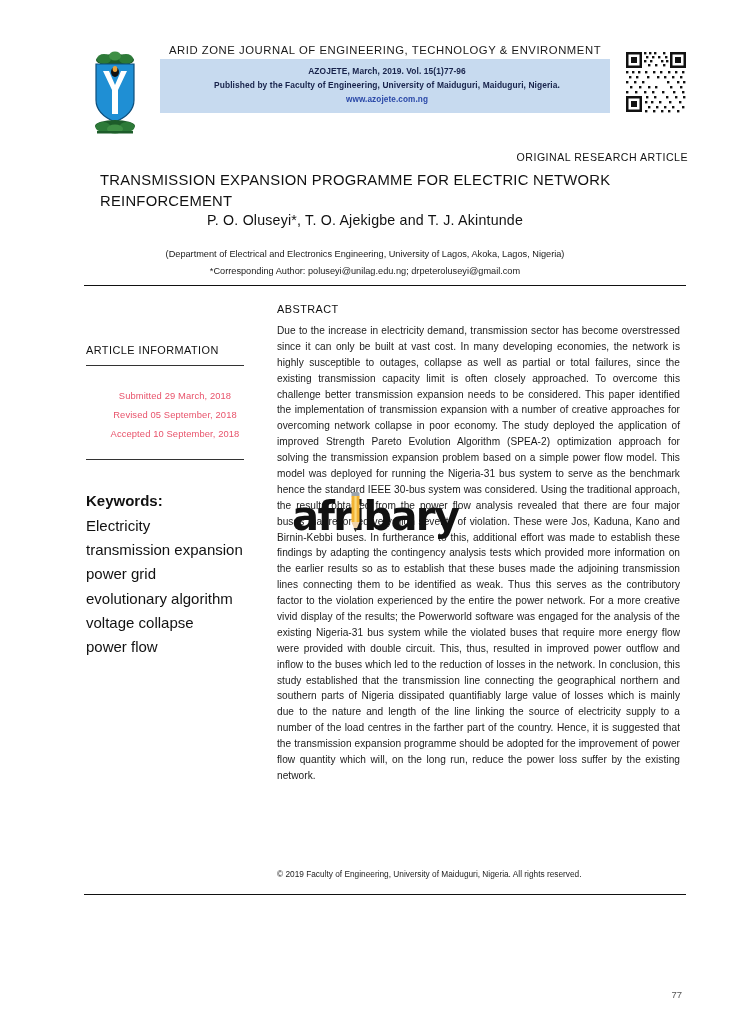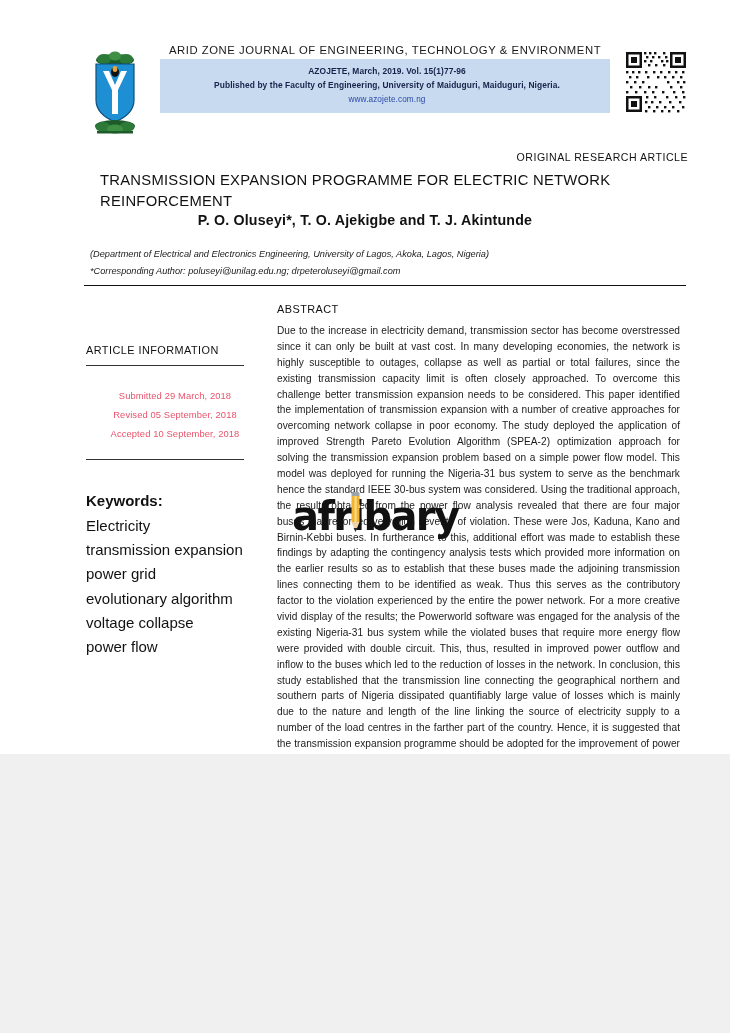--- a/index.html
+++ b/index.html
@@ -6,21 +6,21 @@
     margin: 0;
     padding: 0;
     background: #f0f0f0;
   }
   body {
     font-family: "Liberation Sans", sans-serif;
   }
   .page {
     position: relative;
     width: 730px;
-    height: 754px;
+    height: 1033px;
     margin: 0 auto;
     background: #ffffff;
     overflow: hidden;
     box-sizing: border-box;
   }
 
   
   .masthead {
     position: absolute;
     left: 82px;
@@ -64,21 +64,21 @@
   .banner div {
     font-size: 8.4px;
     font-weight: bold;
     color: #17224a;
     line-height: 1.72;
     letter-spacing: 0.1px;
     white-space: nowrap;
   }
   .banner .url {
     color: #2b49a8;
-    font-weight: normal;
+    font-weight: bold;
     font-size: 8.2px;
   }
 
   
   .article-type {
     position: absolute;
     right: 42px;
     top: 151px;
     font-size: 10.6px;
     letter-spacing: 0.5px;
@@ -96,32 +96,31 @@
     letter-spacing: 0.25px;
     color: #111;
   }
   .authors {
     position: absolute;
     left: 100px;
     top: 212px;
     width: 530px;
     text-align: center;
     font-size: 14.2px;
-    font-weight: bold;
+    font-weight: normal;
     letter-spacing: 0.2px;
     color: #111;
   }
   .affiliation {
     position: absolute;
     left: 90px;
     top: 246px;
     width: 550px;
-    text-align: left;
+    text-align: center;
     font-size: 9.2px;
-    font-style: italic;
     line-height: 1.85;
     color: #1a1a1a;
   }
 
   
   .rule-full {
     position: absolute;
     left: 84px;
     width: 602px;
     border-top: 1.3px solid #111;

